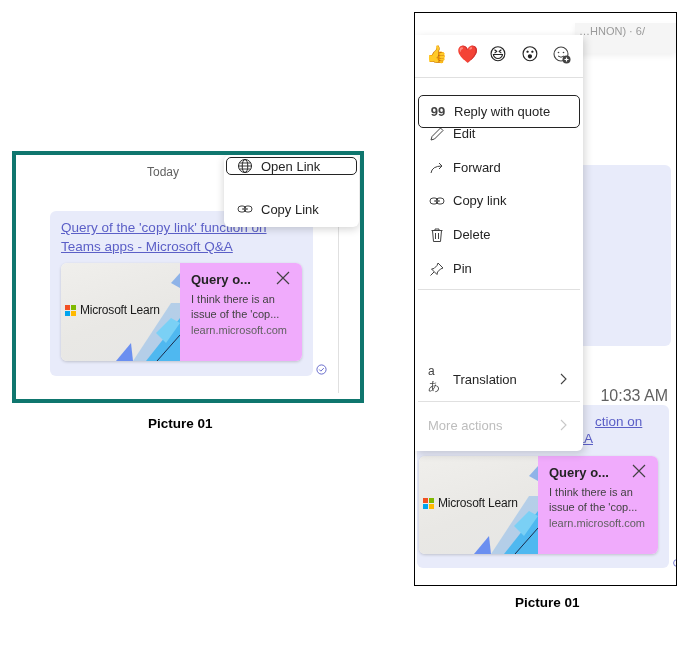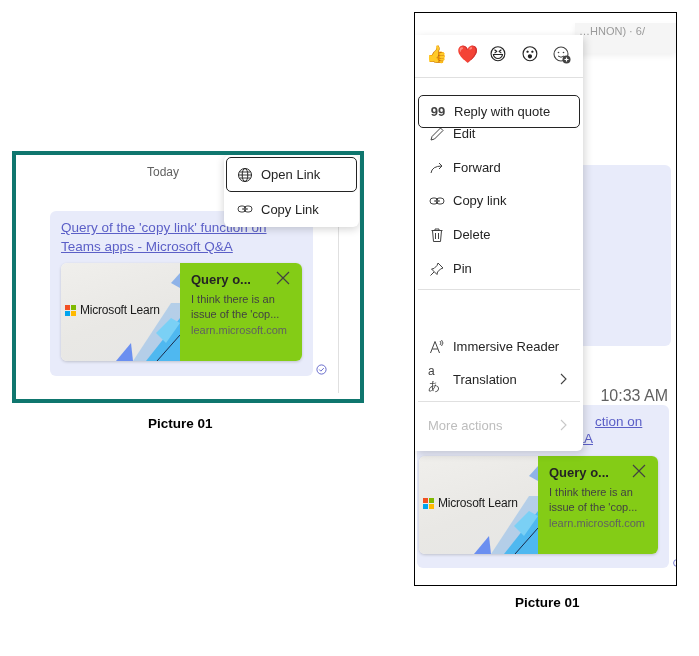--- a/index.html
+++ b/index.html
@@ -15,32 +15,32 @@
   .link-text { position: absolute; font-size: 13.5px; line-height: 19px; color: #5b5fc7; text-decoration: underline; }
   .pic1 .link-text { left: 45px; top: 63px; width: 235px; }
   .card { position: absolute; background: #fafafa; border-radius: 6px; box-shadow: 0 1px 3px rgba(0,0,0,0.18); overflow: hidden; }
   .pic1 .card { left: 45px; top: 108px; width: 241px; height: 98px; }
   .card .thumb { position: absolute; left: 0; top: 0; width: 119px; height: 100%;
                  background: linear-gradient(160deg, #f0efec 0%, #e9e8e5 55%, #e6e6e4 100%); overflow: hidden; }
   .card .thumb .ms-logo { position: absolute; left: 4px; top: 42px; width: 11px; height: 11px; display: grid; grid-template-columns: 5px 5px; gap: 1px; }
   .ms-logo span { display: block; width: 5px; height: 5px; }
   .card .thumb .ms-text { position: absolute; left: 19px; top: 40px; font-size: 12px; color: #1b1b1b; letter-spacing: -0.2px; }
   .card .thumb .shape { position: absolute; }
-  .card .body { position: absolute; left: 119px; top: 0; right: 0; height: 100%; background: #84cc16; padding-left: 40px; }
+  .card .body { position: absolute; left: 119px; top: 0; right: 0; height: 100%; background: #f0abfc; padding-left: 40px; }
   .card .title { position: absolute; left: 11px; top: 9px; font-size: 13px; font-weight: bold; color: #242424; }
   .card .close { position: absolute; right: 12px; top: 8px; width: 14px; height: 14px; }
   .card .desc { position: absolute; left: 11px; top: 29px; width: 100px; font-size: 11px; line-height: 15px; color: #424242; }
   .card .url { position: absolute; left: 11px; top: 60px; width: 100px; font-size: 11px; line-height: 15.5px; color: #616161; word-break: break-all; }
   .pic1 .read-icon { position: absolute; left: 300px; top: 209px; width: 11px; height: 11px; }
 
   .popup1 { position: absolute; left: 208px; top: 0px; width: 135px; height: 72px; background: #fff; border-radius: 6px;
             box-shadow: 0 2px 8px rgba(0,0,0,0.18); }
   .menu-item { position: absolute; display: flex; align-items: center; font-size: 13px; color: #242424; }
   .menu-item .ic { width: 18px; height: 18px; margin-right: 7px; display: flex; align-items: center; justify-content: center; }
-  .popup1 .open { left: 2px; top: 2px; width: 131px; height: 35px; border: 1px solid #242424; border-radius: 5px; padding-left: 9px; }
+  .popup1 .open { left: 2px; top: 2px; width: 131px; height: 18px; border: 1px solid #242424; border-radius: 5px; padding-left: 9px; }
   .popup1 .copy { left: 2px; top: 37px; width: 131px; height: 34px; padding-left: 10px; }
 
   .caption { position: absolute; font-size: 13.5px; font-weight: bold; color: #000; }
 
   
   .pic2 { position: absolute; left: 414px; top: 12px; width: 263px; height: 574px; border: 1px solid #000; background: #fff; overflow: hidden; }
   .pic2 .topbar { position: absolute; left: 160px; top: 10px; right: 0; height: 30px; background: #f5f5f5; box-shadow: 0 3px 6px rgba(0,0,0,0.06); }
   .pic2 .topbar-text { position: absolute; left: 164px; top: 12px; font-size: 11px; color: #9a9a9a; }
   .pic2 .bubble-a { left: 160px; top: 152px; width: 96px; height: 181px; }
   .pic2 .time { position: absolute; right: 8px; top: 374px; font-size: 16px; color: #616161; }
@@ -228,29 +228,20 @@
     </div>
     <div class="menu-item" style="top:217px;">
       <span class="ic">
         <svg width="16" height="16" viewBox="0 0 16 16">
             <path d="M9 2 L14 7 L11.5 8 L8.5 11 L8 13.5 L2.5 8 L5 7.5 L8 4.5 Z M5 11 L1.5 14.5" fill="none" stroke="#424242" stroke-width="1"></path>
           </svg>
       </span>
       <span>Pin</span>
     </div>
     <div class="sep" style="top:254px;"></div>
-    <div class="menu-item" style="top:295px;">
-      <span class="ic">
-        <svg width="16" height="16" viewBox="0 0 16 16">
-            <path d="M1.5 14 L6 2.5 L10.5 14 M3.3 10 H8.7" fill="none" stroke="#424242" stroke-width="1"></path>
-            <path d="M11 2 Q13 4 11 6 M12.5 1 Q15.5 4 12.5 7" fill="none" stroke="#424242" stroke-width="0.9"></path>
-          </svg>
-      </span>
-      <span>Immersive Reader</span>
-    </div>
     <div class="menu-item" style="top:328px;">
       <span class="ic" style="font-size:12px; color:#424242;">aあ</span>
       <span>Translation</span>
       <svg class="chev" viewBox="0 0 10 14">
           <path d="M3 2 L8 7 L3 12" fill="none" stroke="#424242" stroke-width="1.1"></path>
         </svg>
     </div>
     <div class="sep" style="top:366px;"></div>
     <div class="menu-item disabled" style="top:374px;">
       <span>More actions</span>

